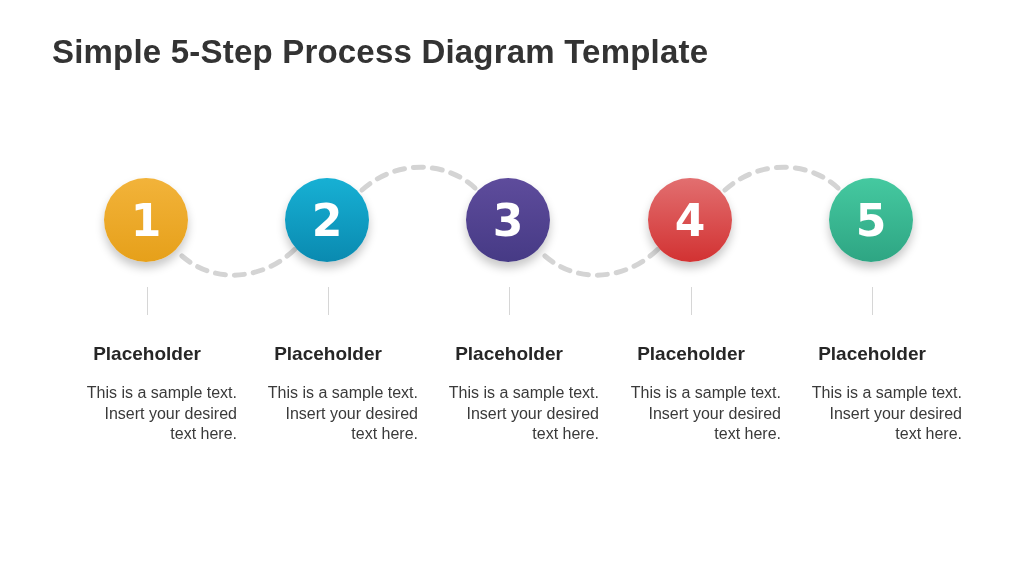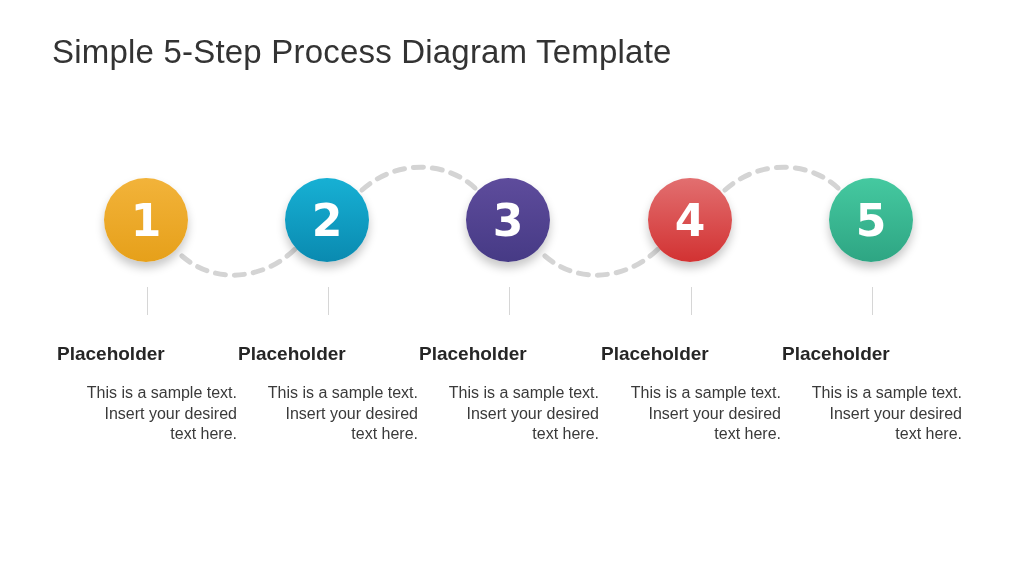--- a/index.html
+++ b/index.html
@@ -1,21 +1,21 @@
 <!DOCTYPE html>
 <html><head>
 <meta charset="utf-8">
 <style>
   html,body{margin:0;padding:0;}
   body{width:1024px;height:576px;background:#ffffff;position:relative;overflow:hidden;font-family:"Liberation Sans","DejaVu Sans",sans-serif;}
-  .title{position:absolute;left:52px;top:33px;font-size:33px;color:#333333;font-weight:normal;letter-spacing:0.2px;white-space:nowrap;}
+  .title{position:absolute;left:52px;top:33px;font-size:33px;color:#333333;font-weight:bold;letter-spacing:0.2px;white-space:nowrap;}
   svg.wave{position:absolute;left:0;top:0;}
   .circle{position:absolute;width:84px;height:84px;border-radius:50%;display:flex;align-items:center;justify-content:center;color:#fff;font-weight:bold;font-size:44px;box-shadow:0 6px 10px rgba(0,0,0,0.22);font-family:"DejaVu Sans",sans-serif;}
   .vline{position:absolute;width:1px;height:28px;background:#d6d6d6;}
-  .heading{position:absolute;width:180px;font-weight:bold;font-size:19px;color:#262626;}
+  .heading{position:absolute;width:180px;text-align:center;font-weight:bold;font-size:19px;color:#262626;}
   .desc{position:absolute;width:180px;text-align:right;font-size:16px;line-height:20.5px;color:#3a3a3a;}
 </style>
 </head>
 <body>
 
 <div class="title">Simple 5-Step Process Diagram Template</div>
 
 <svg class="wave" width="1024" height="576" viewBox="0 0 1024 576">
   <path d="M 182 256 C 215 285, 265 280, 296 248" fill="none" stroke="#d4d4d4" stroke-width="5" stroke-linecap="round" stroke-dasharray="10 9"></path>
   <path d="M 362 190 C 395 160, 445 160, 475 188" fill="none" stroke="#d4d4d4" stroke-width="5" stroke-linecap="round" stroke-dasharray="10 9"></path>

